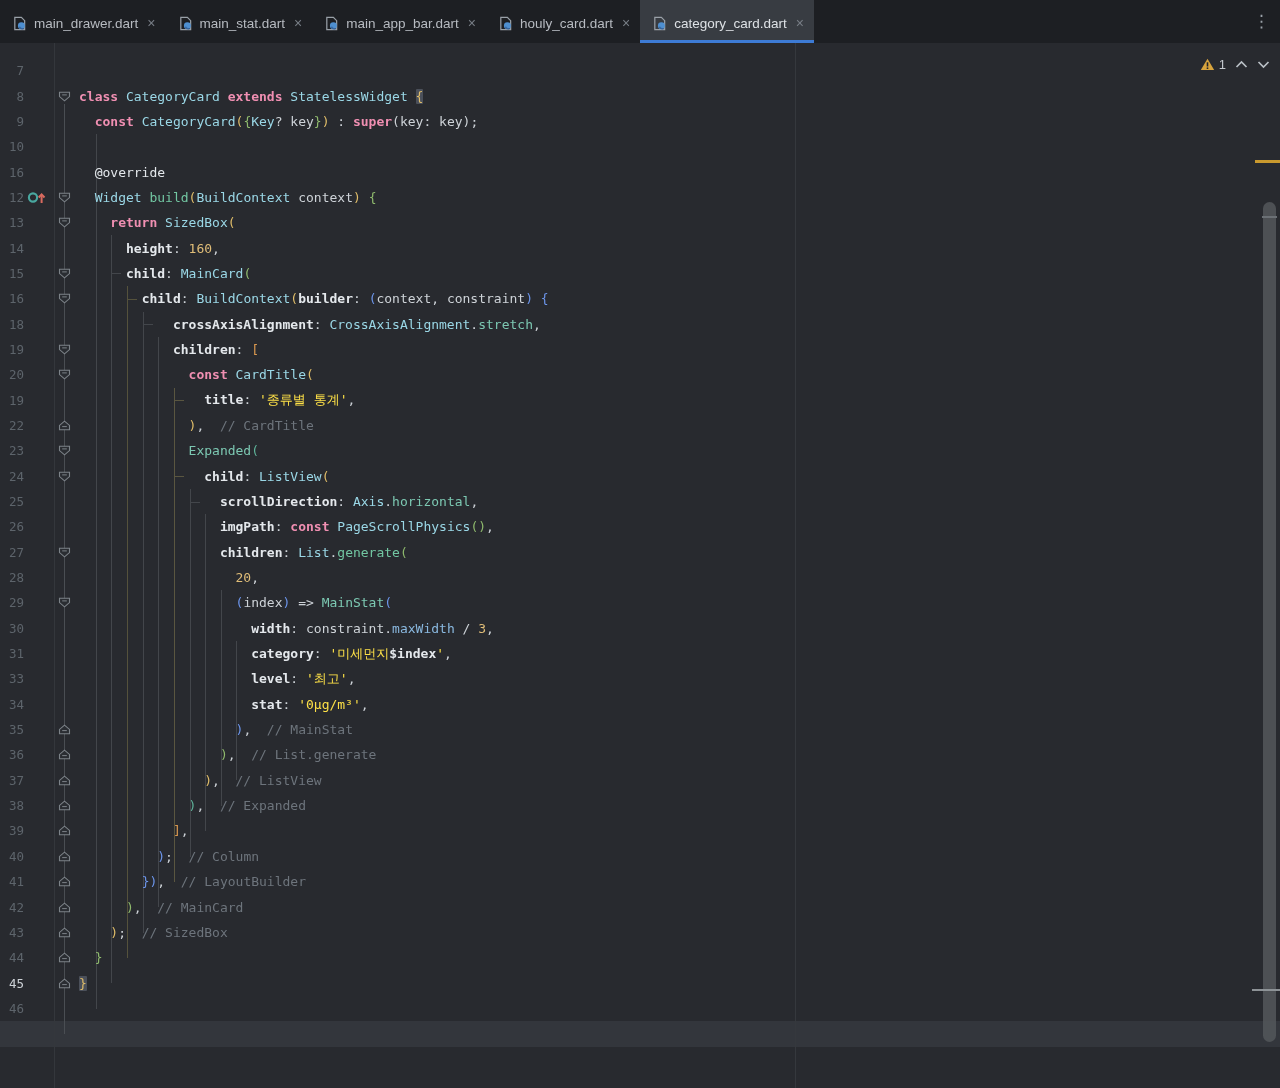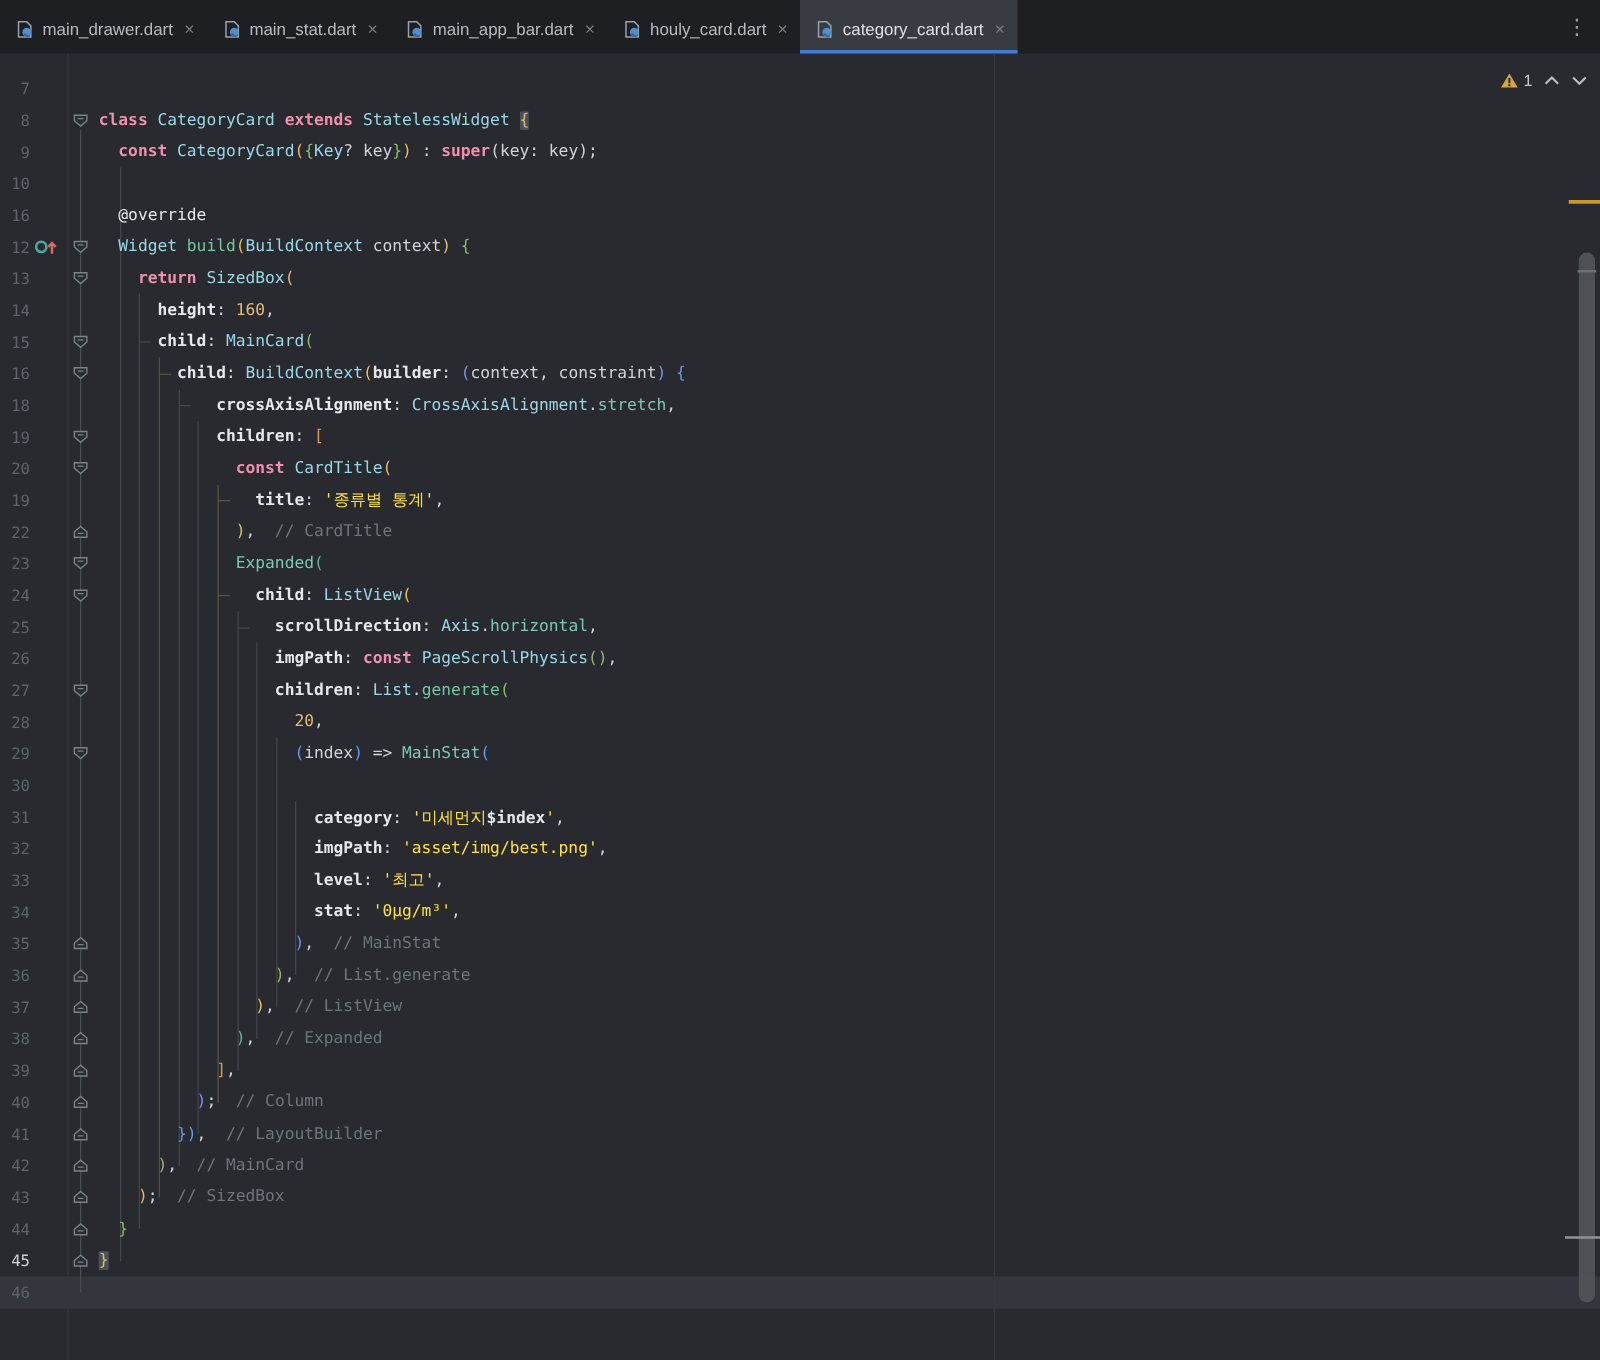--- a/index.html
+++ b/index.html
@@ -364,32 +364,27 @@
   <path d="M1.5 2.2h10v4.4L6.5 10.8 1.5 6.6z" fill="#2a2d32" stroke="#7c8288" stroke-width="1.1"></path>
   <path d="M4.2 4.9h4.6" stroke="#7c8288" stroke-width="1"></path>
           </svg>
         </span>
         <span class="code"><span class="pl">                    </span><span class="p3">(</span><span class="pl">index</span><span class="p3">)</span><span class="pl"> =&gt; </span><span class="cls2">MainStat</span><span class="p3">(</span></span>
       </div>
       <div class="line">
         <span class="ln">30</span>
         <span class="ovslot"></span>
         <span class="foldslot"></span>
+        <span class="code"><span class="pl">                      </span><span class="prop">width</span><span class="pl">: </span><span class="pl">constraint</span><span class="pl">.</span><span class="mem2">maxWidth</span><span class="pl"> / </span><span class="num">3</span><span class="pl">,</span></span>
       </div>
       <div class="line">
         <span class="ln">31</span>
         <span class="ovslot"></span>
         <span class="foldslot"></span>
         <span class="code"><span class="pl">                      </span><span class="prop">category</span><span class="pl">: </span><span class="str">'미세먼지</span><span class="interp">$index</span><span class="str">'</span><span class="pl">,</span></span>
-      </div>
-      <div class="line">
-        <span class="ln">32</span>
-        <span class="ovslot"></span>
-        <span class="foldslot"></span>
-        <span class="code"><span class="pl">                      </span><span class="prop">imgPath</span><span class="pl">: </span><span class="str">'asset/img/best.png'</span><span class="pl">,</span></span>
       </div>
       <div class="line">
         <span class="ln">33</span>
         <span class="ovslot"></span>
         <span class="foldslot"></span>
         <span class="code"><span class="pl">                      </span><span class="prop">level</span><span class="pl">: </span><span class="str">'최고'</span><span class="pl">,</span></span>
       </div>
       <div class="line">
         <span class="ln">34</span>
         <span class="ovslot"></span>

